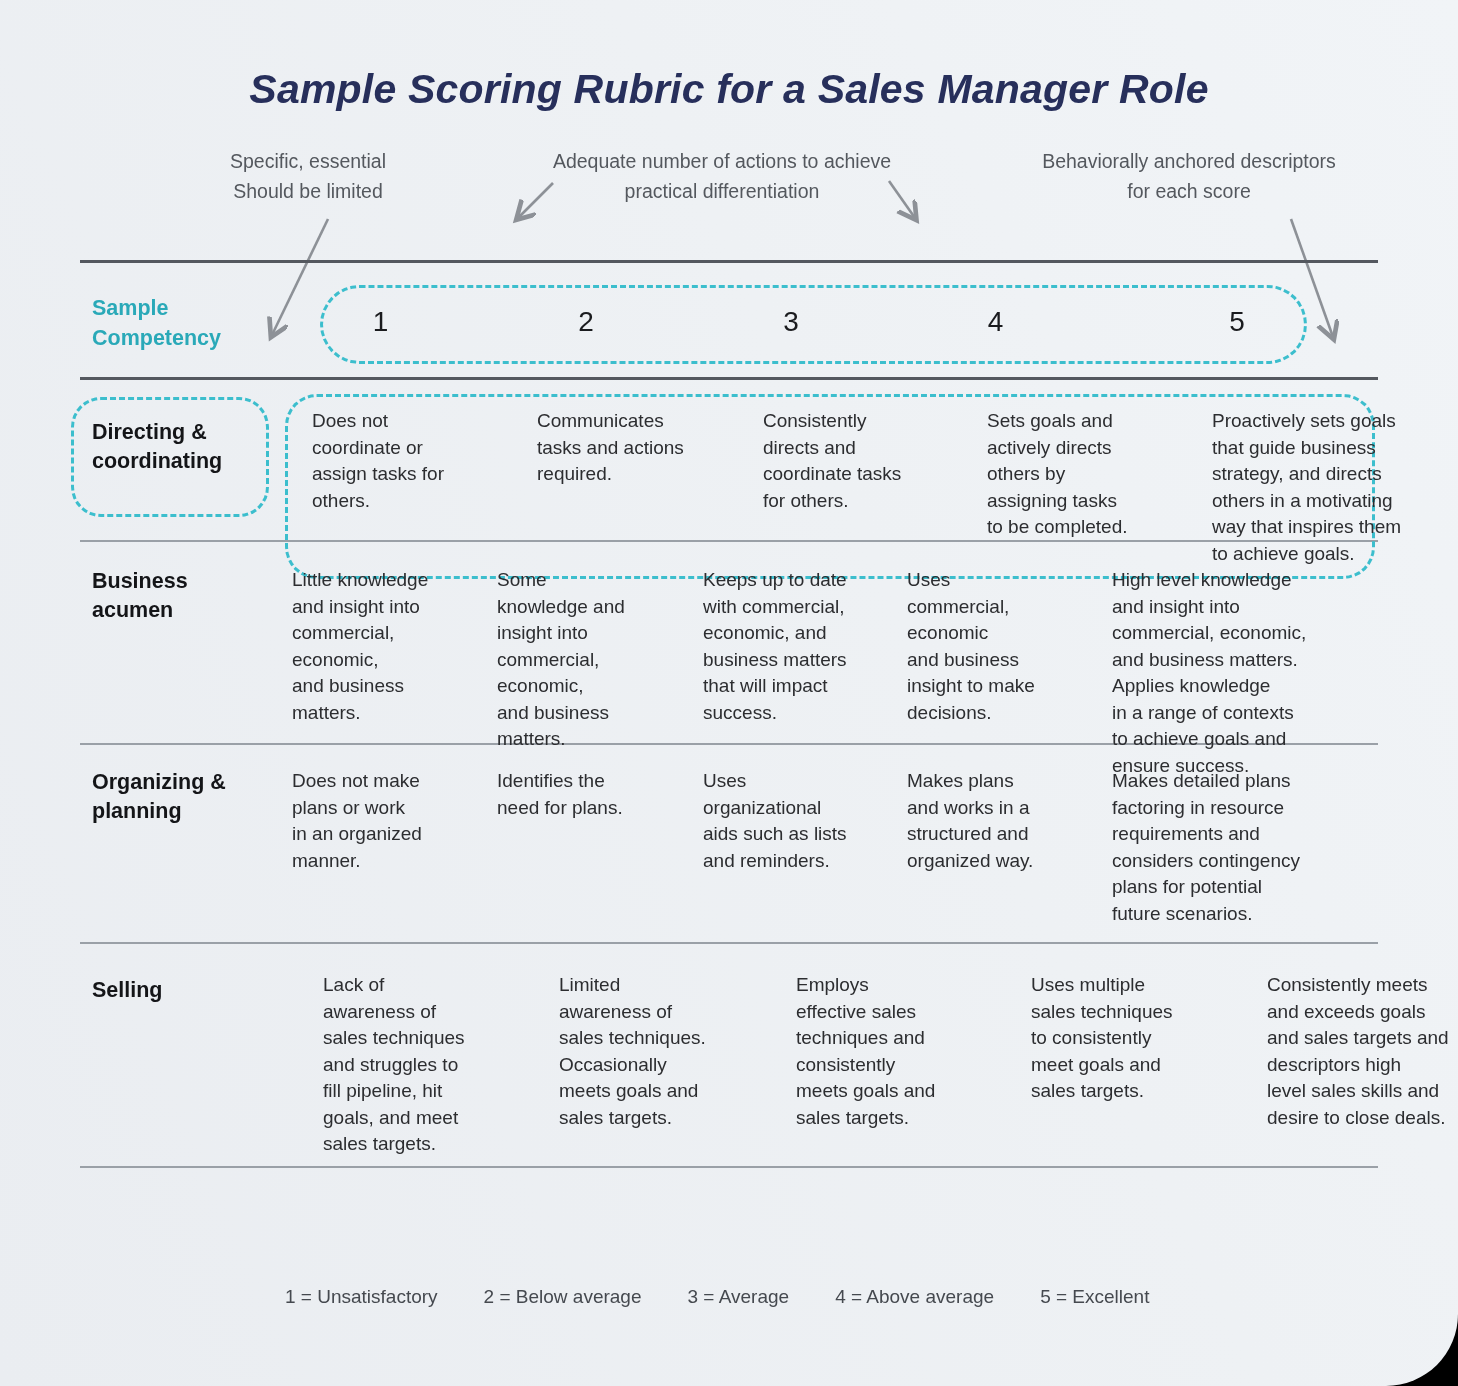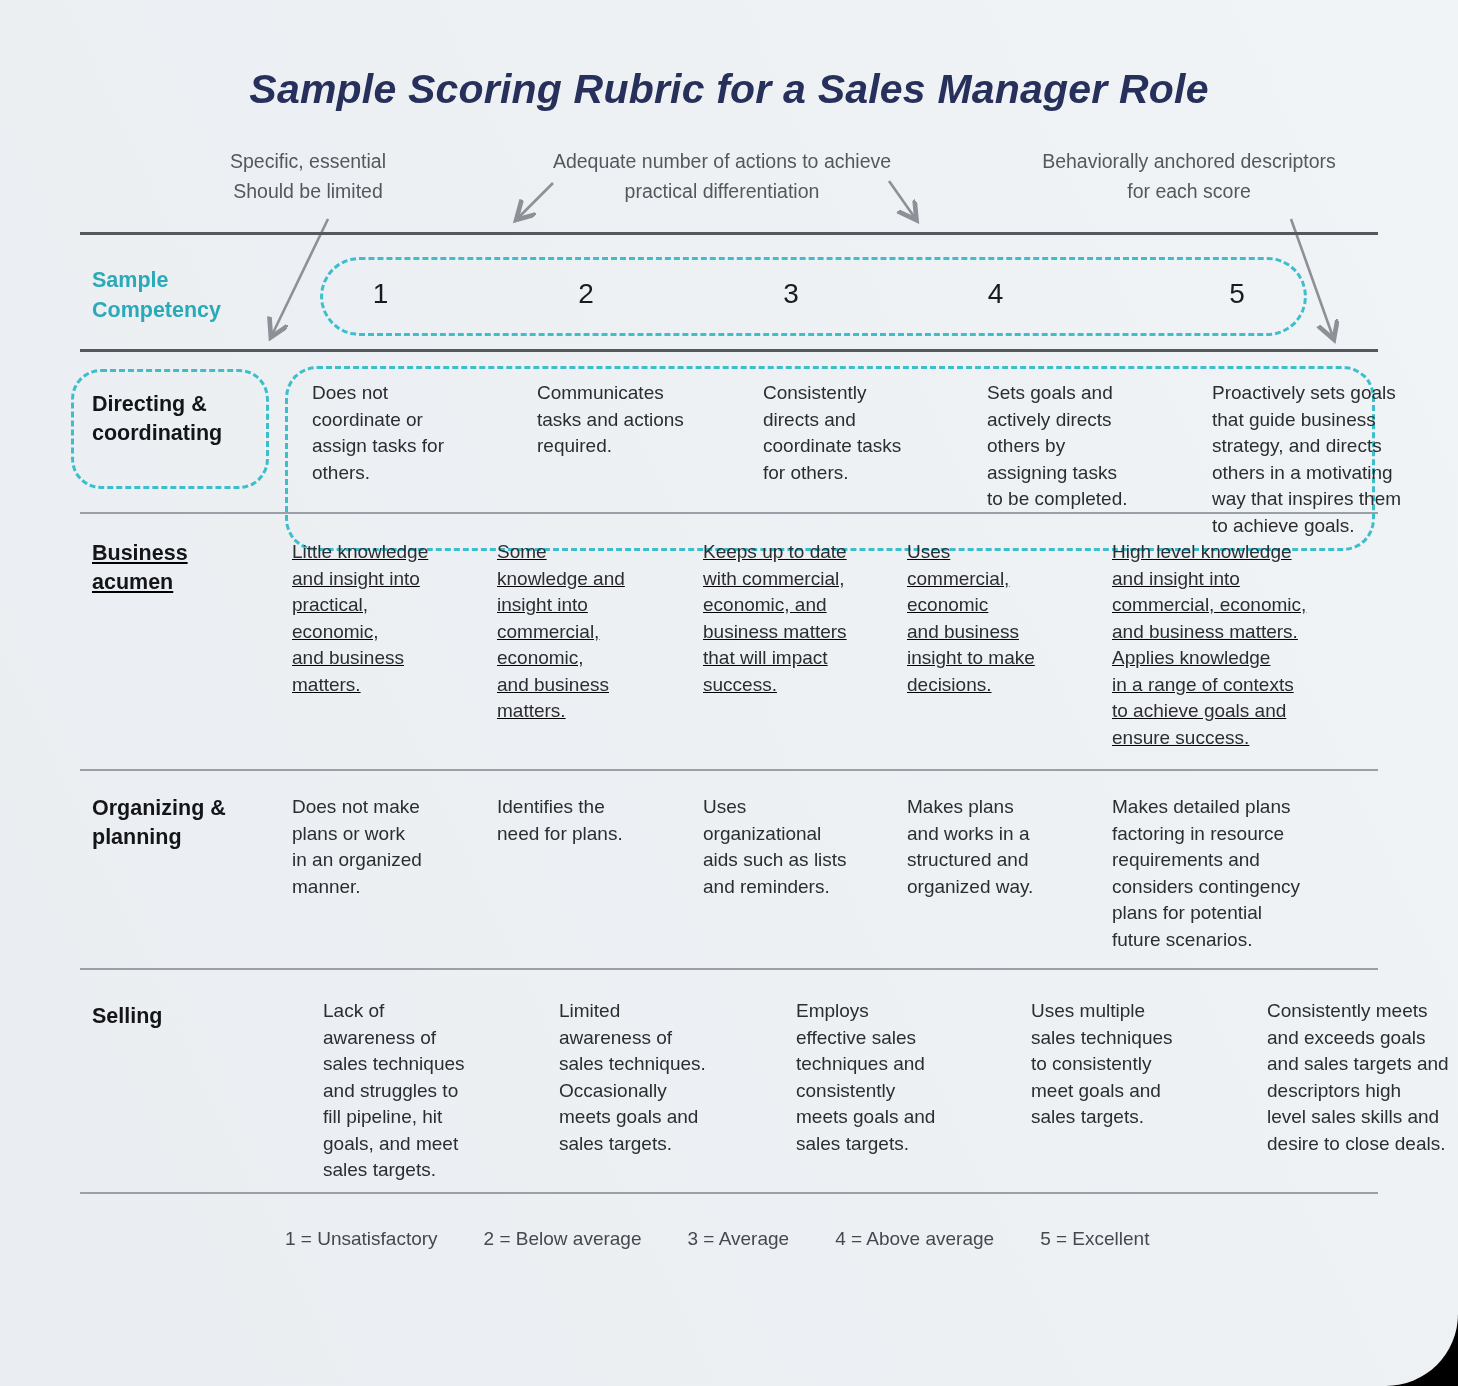--- a/index.html
+++ b/index.html
@@ -20,42 +20,42 @@
   .annotation{
     position:absolute;top:146px;
     text-align:center;font-size:19.5px;line-height:30px;color:#54585e;
     white-space:pre-line;
   }
   .annotation.a1{left:158px;width:300px;}
   .annotation.a2{left:472px;width:500px;}
   .annotation.a3{left:963px;width:452px;}
   .arrows{position:absolute;top:0;left:0;pointer-events:none;}
 
-  .rubric{position:absolute;left:80px;top:232px;width:1298px;}
+  .rubric{position:absolute;left:80px;top:260px;width:1298px;}
   .grid{display:grid;grid-template-columns:212px 205px 206px 204px 205px 266px;box-sizing:border-box;}
 
   .header-row{height:120px;border-top:3px solid #54585f;border-bottom:3px solid #54585f;position:relative;}
   .score-pill{
     position:absolute;left:240px;top:22px;width:987px;height:79px;
     border:3px dashed #3cbecd;border-radius:44px;box-sizing:border-box;
   }
   .header-label{
     padding:30px 20px 0 12px;font-size:21.5px;font-weight:700;line-height:30px;
     color:#2aa9b8;
   }
   .score-num{
     display:flex;align-items:center;justify-content:center;
     padding-top:4px;padding-right:28px;
     font-size:28px;color:#1a1b1e;
   }
   .score-num.s5{padding-right:16px;}
 
   .row{position:relative;box-sizing:border-box;}
   .row.r1{height:160px;gap:20px;}
-  .row.r2{height:257px;border-top:2px solid #9aa0a7;text-decoration:underline;}
+  .row.r2{height:203px;border-top:2px solid #9aa0a7;}
   .row.r3{height:199px;border-top:2px solid #9aa0a7;}
   .row.r4{height:226px;border-top:2px solid #9aa0a7;border-bottom:2px solid #9aa0a7;gap:31px;}
 
   .comp{
     font-size:21.5px;font-weight:700;line-height:29px;color:#141518;
     padding:25px 24px 0 12px;white-space:pre-line;position:relative;z-index:2;
   }
   .r1 .comp{padding-top:38px;}
   .r3 .comp{padding-top:23px;}
   .r4 .comp{padding-top:32px;}
@@ -70,21 +70,21 @@
   .hl-label-box{
     position:absolute;left:-9px;top:17px;width:198px;height:120px;
     border:3px dashed #3cbecd;border-radius:30px;box-sizing:border-box;z-index:1;
   }
   .hl-cells-box{
     position:absolute;left:205px;top:14px;width:1090px;height:185px;
     border:3px dashed #3cbecd;border-radius:32px;box-sizing:border-box;z-index:1;
   }
 
   .legend{
-    position:absolute;left:80px;top:1228px;width:1298px;
+    position:absolute;left:80px;top:1286px;width:1298px;
     display:flex;gap:46px;padding-left:205px;box-sizing:border-box;
     font-size:19px;color:#45494f;
   }
 </style>
 </head>
 <body>
 
 <div class="page">
 
   <div class="title">Sample Scoring Rubric for a Sales Manager Role</div>
@@ -148,21 +148,21 @@
 others in a motivating
 way that inspires them
 to achieve goals.</div>
     </div>
 
     <div class="grid row r2">
       <div class="comp">Business
 acumen</div>
       <div class="cell">Little knowledge
 and insight into
-practical,
+commercial,
 economic,
 and business
 matters.</div>
       <div class="cell">Some
 knowledge and
 insight into
 commercial,
 economic,
 and business
 matters.</div>

